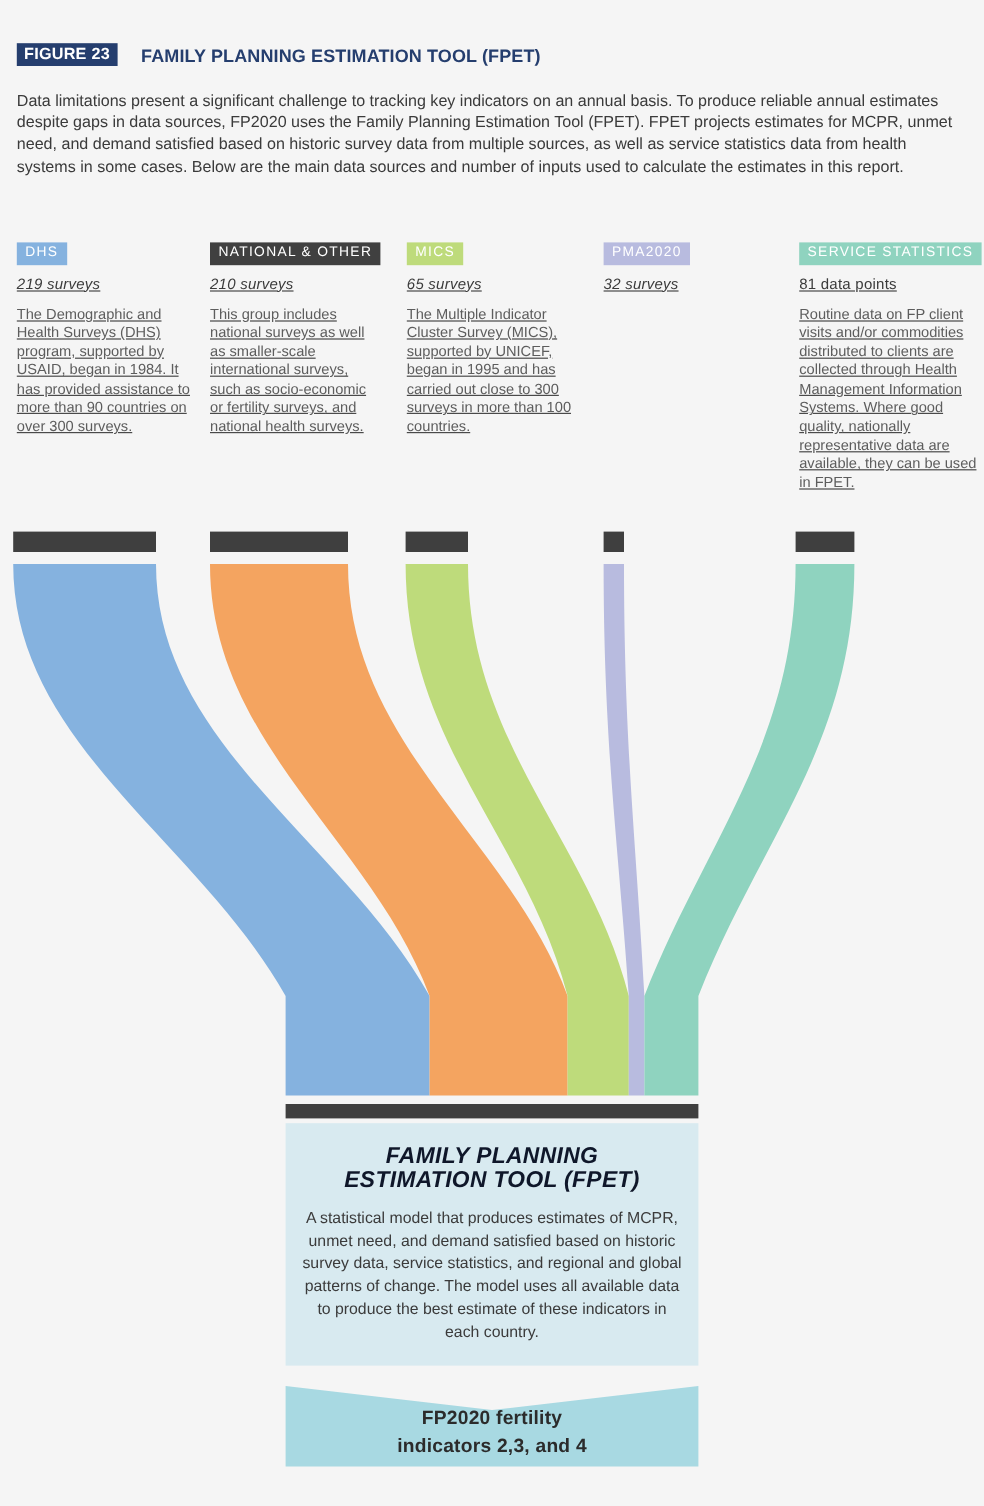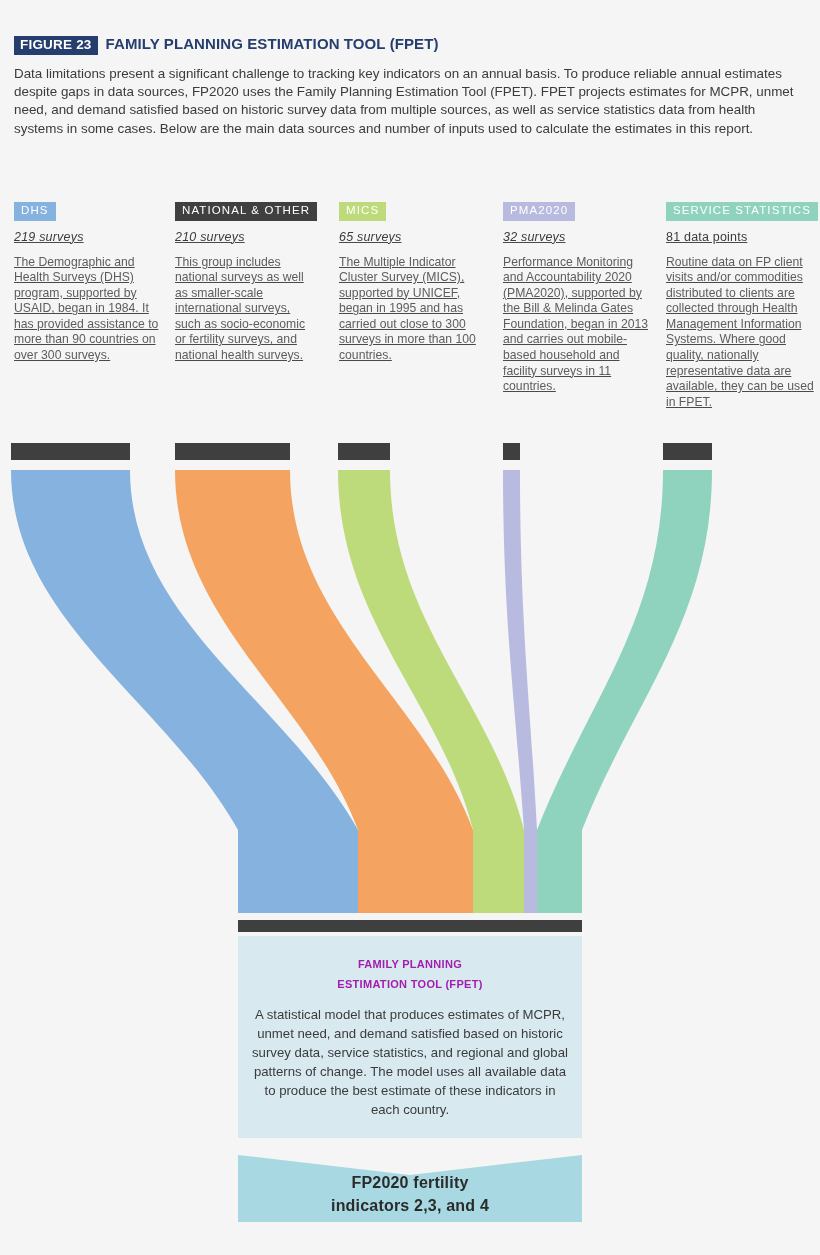--- a/index.html
+++ b/index.html
@@ -8,21 +8,21 @@
     background:#f5f5f5;
     font-family:"Liberation Sans","DejaVu Sans",sans-serif;
     color:#4a4a4a;
     position:relative;
     overflow:hidden;
   }
   .page{position:relative;width:820px;height:1255px;}
 
   
   .header{position:absolute;left:14px;top:36px;width:792px;}
-  .title-row{display:flex;align-items:flex-start;gap:8px;margin-bottom:10px;}
+  .title-row{display:flex;align-items:flex-end;gap:20px;margin-bottom:20px;}
   .fig-badge{
     background:#253e6e;color:#ffffff;
     font-size:13.5px;font-weight:bold;letter-spacing:.2px;
     padding:2px 6px 3px 6px;line-height:1;
     display:inline-block;
   }
   .fig-title{
     color:#253e6e;font-size:15px;font-weight:bold;letter-spacing:.1px;
     line-height:1;
   }
@@ -55,22 +55,22 @@
 
   
   .fpet-box{
     position:absolute;left:238px;top:936px;width:344px;height:202px;
     background:#d8eaf0;
     box-sizing:border-box;
     padding:18px 14px 0 14px;
     text-align:center;
   }
   .fpet-title{
-    color:#a21caf;font-size:11px;font-weight:bold;
-    line-height:20px;letter-spacing:.3px;
+    color:#0f172a;font-size:19px;font-weight:bold;
+    line-height:20px;letter-spacing:.3px;font-style:italic;
   }
   .fpet-body{
     color:#3b3b3b;font-size:13.2px;line-height:19px;margin-top:11px;
   }
   .banner{
     position:absolute;left:238px;top:1155px;width:344px;height:67px;
   }
   .banner-text{
     position:absolute;left:0;top:16px;width:344px;
     text-align:center;color:#2b2b2b;
@@ -106,21 +106,20 @@
 
     <div class="col" style="left:339px;width:142px;">
       <span class="col-tag" style="background:#bedb7b;">MICS</span>
       <div class="col-count">65  surveys</div>
       <div class="col-body">The Multiple Indicator Cluster Survey (MICS), supported by UNICEF, began in 1995 and has carried out close to 300 surveys in more than 100 countries.</div>
     </div>
 
     <div class="col" style="left:503px;width:146px;">
       <span class="col-tag" style="background:#b8bbdf;">PMA2020</span>
       <div class="col-count">32 surveys</div>
-      <div class="col-body">Performance Monitoring and Accountability 2020 (PMA2020), supported by the Bill &amp; Melinda Gates Foundation, began in 2013 and carries out mobile-based household and facility surveys in 11 countries.</div>
     </div>
 
     <div class="col" style="left:666px;width:150px;">
       <span class="col-tag" style="background:#8fd3bf;">SERVICE STATISTICS</span>
       <div class="col-count plain">81 data points</div>
       <div class="col-body">Routine data on FP client visits and/or commodities distributed to clients are collected through Health Management Information Systems. Where good quality, nationally representative data are available, they can be used in FPET.</div>
     </div>
 
   </div>
 

